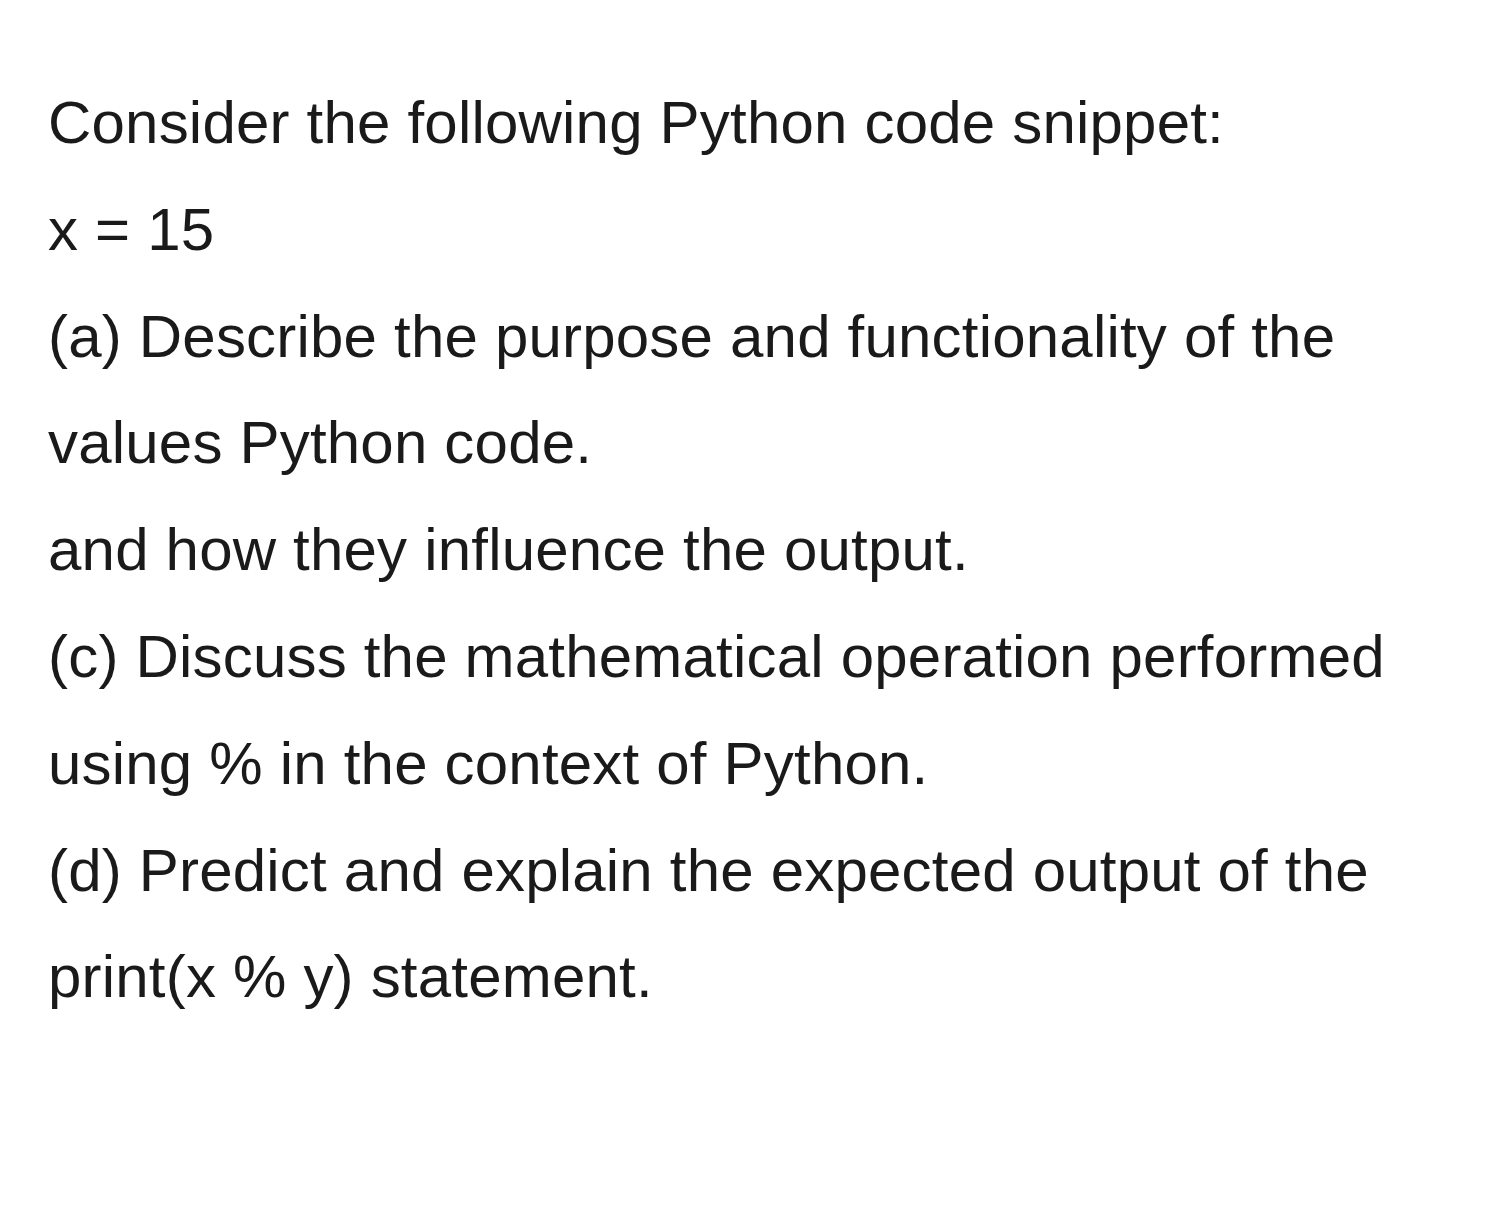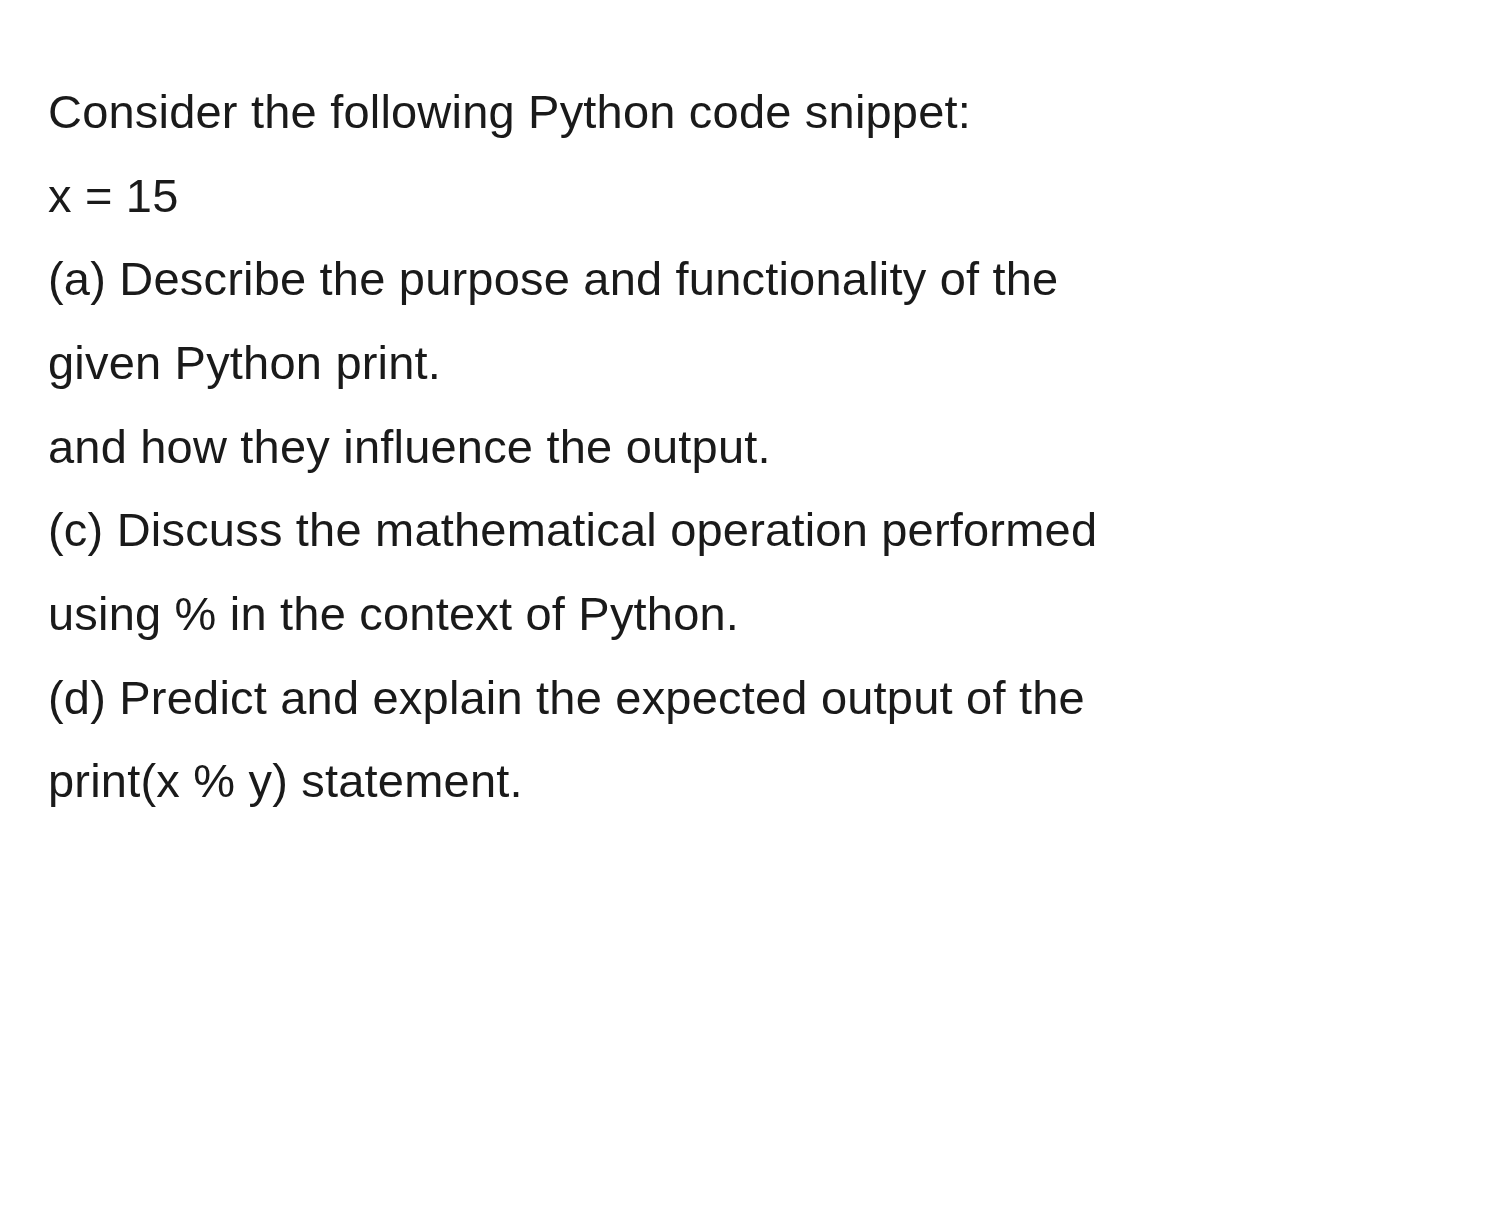--- a/index.html
+++ b/index.html
@@ -14,33 +14,33 @@
     font-family: -apple-system, BlinkMacSystemFont, "Segoe UI", Helvetica, Arial, sans-serif;
     color: #1a1a1a;
     overflow: hidden;
   }
   .page {
     padding: 70px 48px 48px 48px;
     width: 100%;
     height: 100%;
   }
   .line {
-    font-size: 47px;
+    font-size: 60px;
     line-height: 1.78;
     letter-spacing: 0.2px;
     color: #1a1a1a;
     font-weight: 400;
   }
 </style>
 </head>
 <body>
 
 <div class="page">
   <div class="line">Consider the following Python code snippet:</div>
   <div class="line">x = 15</div>
   <div class="line">(a) Describe the purpose and functionality of the</div>
-  <div class="line">given Python print.</div>
+  <div class="line">values Python code.</div>
   <div class="line">and how they influence the output.</div>
   <div class="line">(c) Discuss the mathematical operation performed</div>
   <div class="line">using % in the context of Python.</div>
   <div class="line">(d) Predict and explain the expected output of the</div>
   <div class="line">print(x % y) statement.</div>
 </div>
 
 </body></html>

